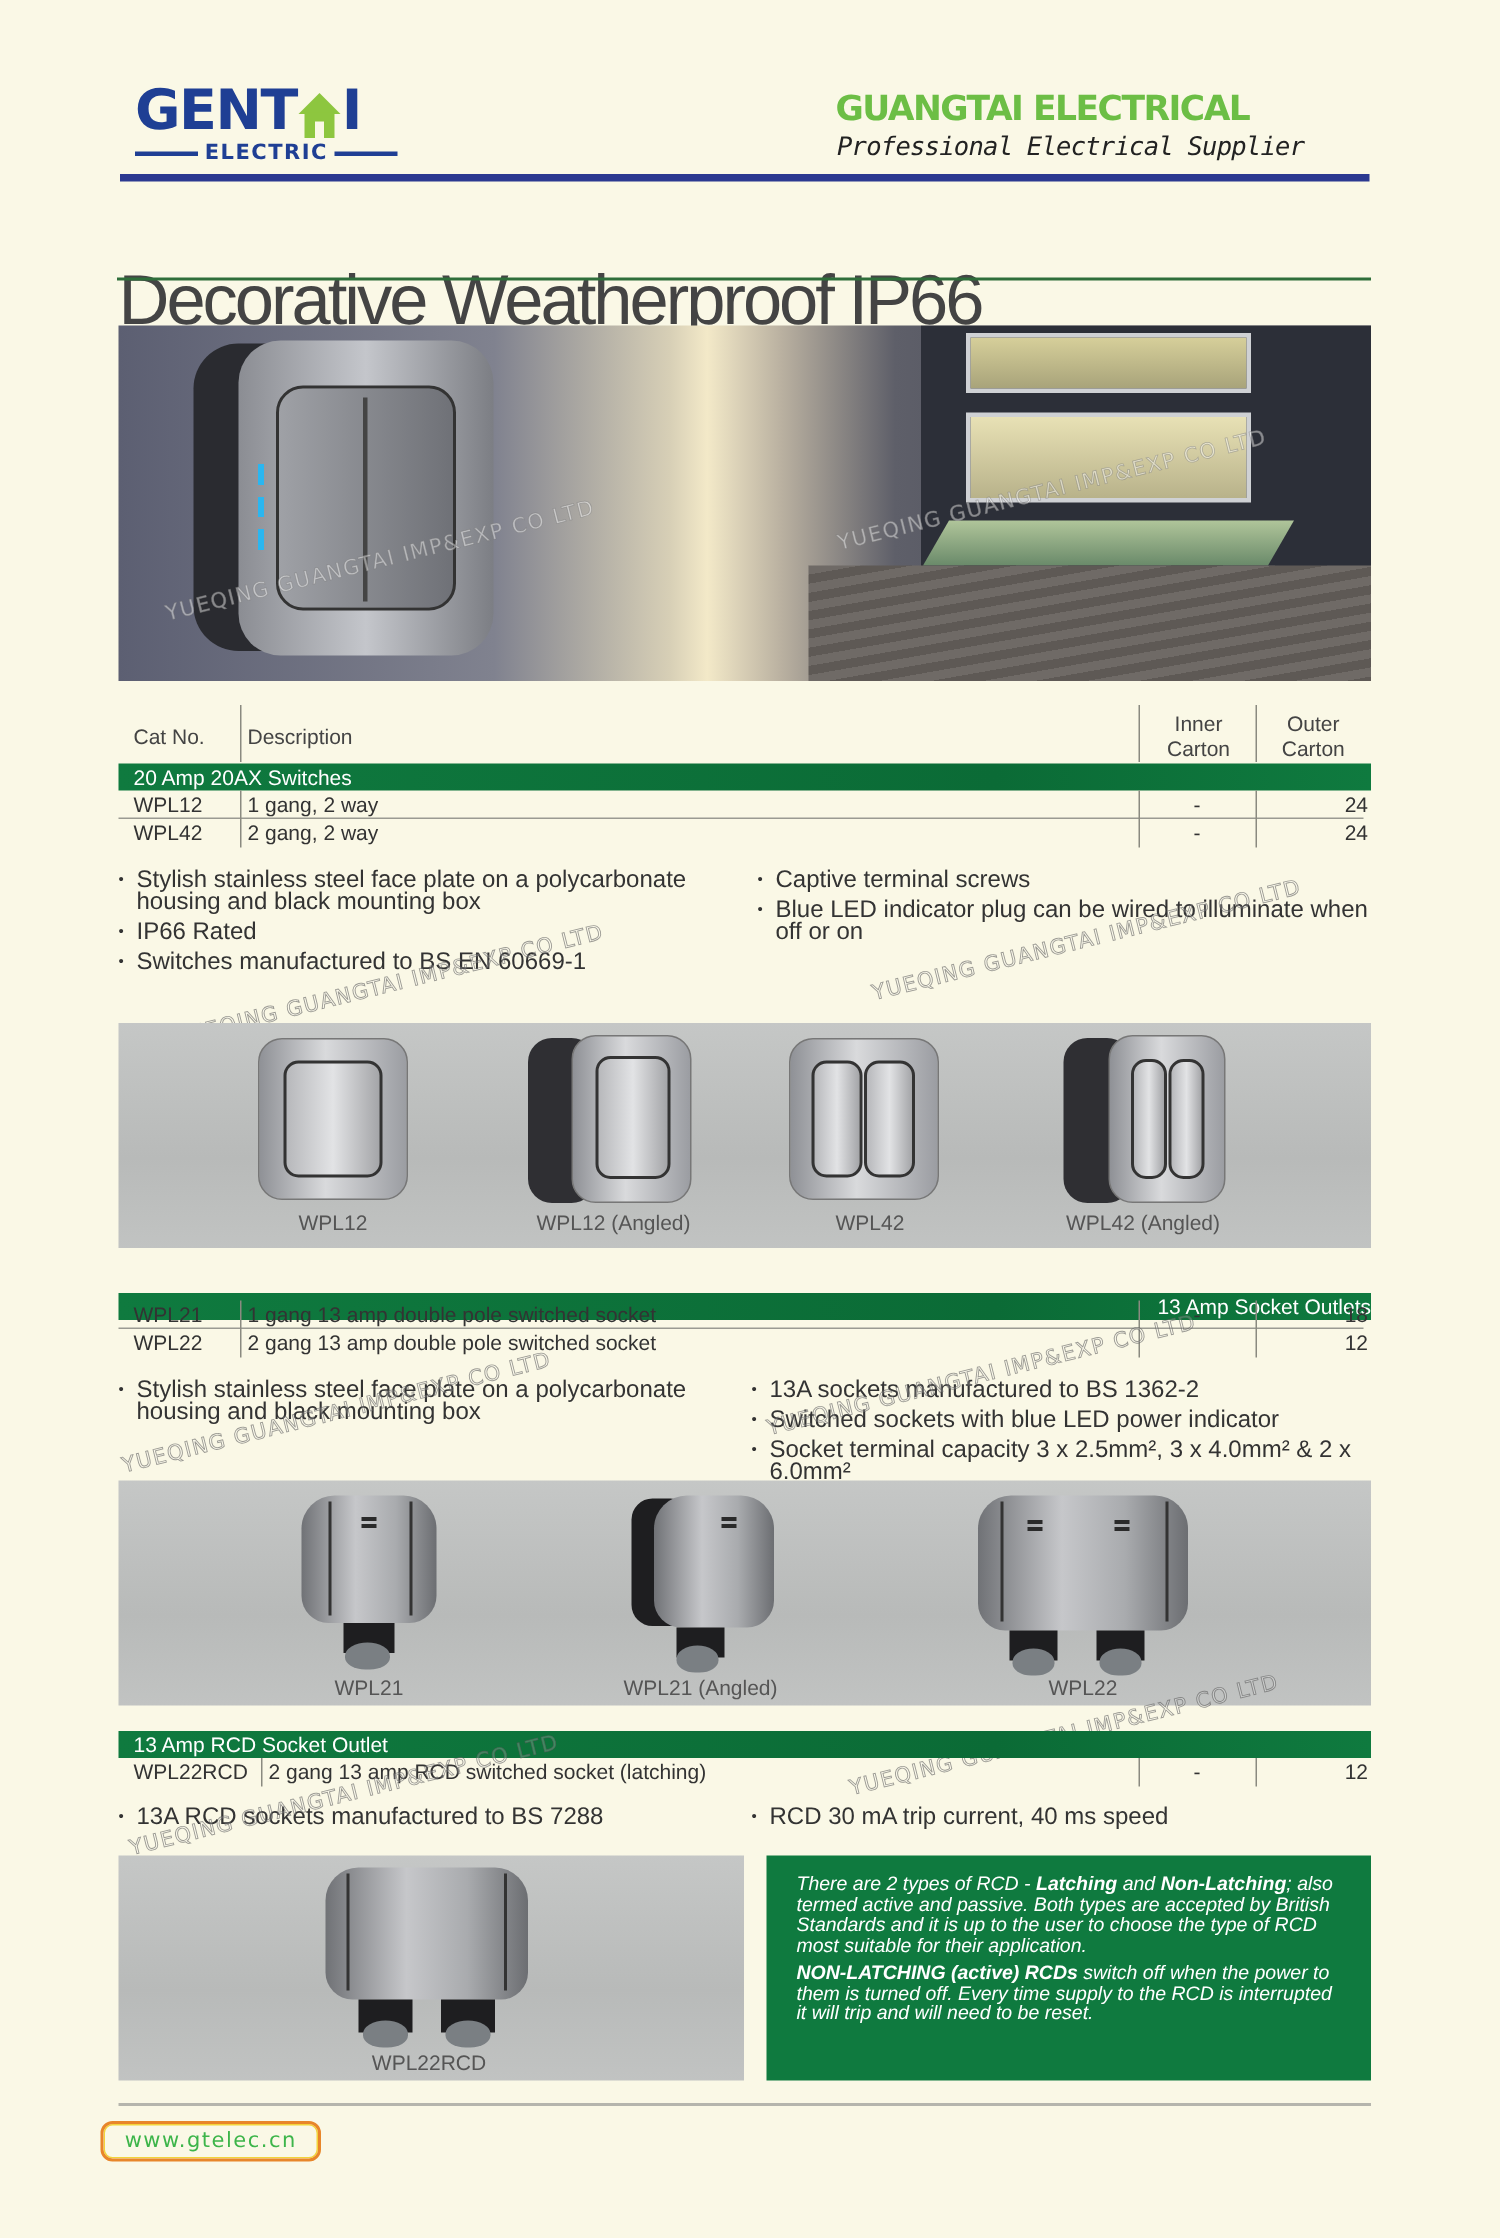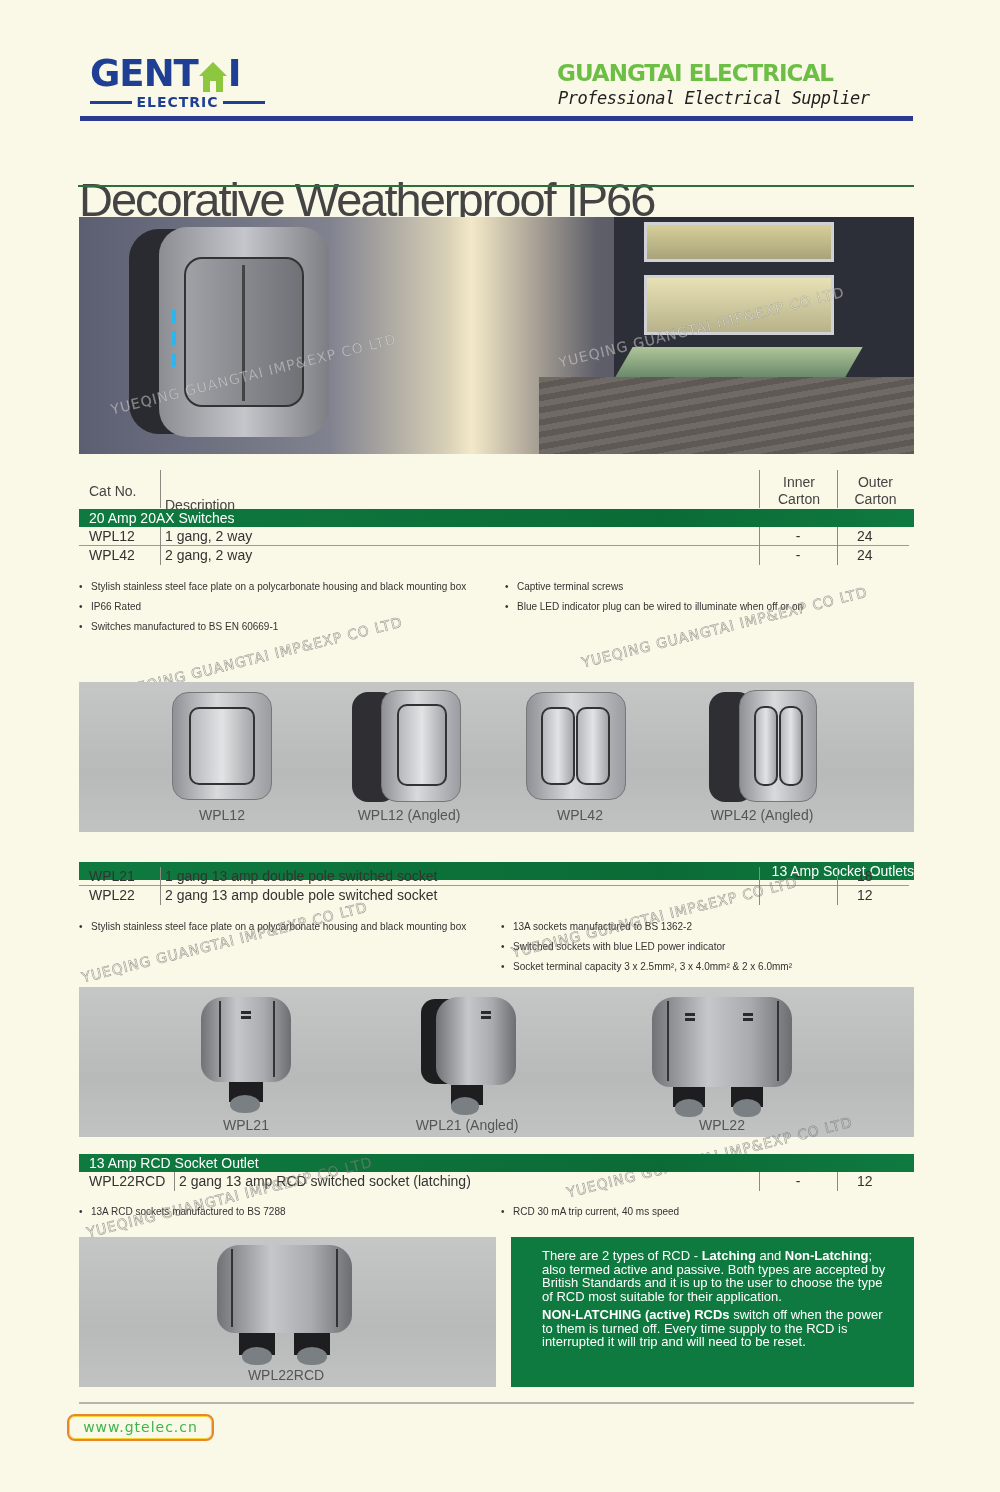--- a/index.html
+++ b/index.html
@@ -34,51 +34,51 @@
   .hero .plate { position: absolute; left: 80px; top: 10px; width: 170px; height: 210px; background: linear-gradient(90deg, #8b8d93, #c4c6cb 50%, #7c7e84); border-radius: 28px; }
   .hero .rocker { position: absolute; left: 105px; top: 40px; width: 120px; height: 150px; background: linear-gradient(90deg, #9fa1a6, #6f7177); border-radius: 18px; border: 2px solid #333; }
   .hero .rocker::after { content: ""; position: absolute; left: 56px; top: 6px; width: 3px; height: 136px; background: #444; }
   .hero .led { position: absolute; left: 93px; top: 92px; width: 4px; height: 60px; background: repeating-linear-gradient(#2bb6f0 0 14px, transparent 14px 22px); }
   .wm { position: absolute; color: rgba(255,255,255,0.45); font-family: "DejaVu Sans", sans-serif; font-size: 14px; letter-spacing: 1px; white-space: nowrap; transform: rotate(-14deg); transform-origin: left top; -webkit-text-stroke: 0.5px rgba(120,120,120,0.5); }
   .wm.dark { color: rgba(255,255,255,0.2); -webkit-text-stroke: 0.6px rgba(90,90,90,0.6); }
 
   
   .thead { left: 80px; top: 470px; width: 835px; height: 38px; font-size: 14px; color: #444; }
   .thead .c1 { position: absolute; left: 9px; top: 13px; }
-  .thead .c2 { position: absolute; left: 85px; top: 27px; text-decoration: underline; }
+  .thead .c2 { position: absolute; left: 85px; top: 13px; }
   .thead .c3 { position: absolute; left: 680px; top: 4px; width: 78px; text-align: center; line-height: 17px; }
   .thead .c4 { position: absolute; left: 758px; top: 4px; width: 75px; text-align: center; line-height: 17px; }
   .vline { position: absolute; width: 1px; background: #8a8a80; }
   .section-bar { position: absolute; left: 79px; width: 835px; height: 18px; background: linear-gradient(90deg, #0f7a3f, #0b6b36 70%, #0f7a3f); color: #fff; font-size: 14px; padding-left: 10px; line-height: 18px; }
   .row { position: absolute; left: 79px; width: 830px; height: 19px; font-size: 14px; color: #333; }
   .row .cat { position: absolute; left: 10px; top: 1px; }
   .row .desc { position: absolute; left: 86px; top: 1px; }
   .row .inner { position: absolute; left: 680px; width: 78px; text-align: center; top: 1px; }
-  .row .outer { position: absolute; left: 758px; width: 75px; text-align: left; top: 1px; padding-left: 20px; }
+  .row .outer { position: absolute; left: 758px; width: 75px; text-align: right; top: 1px; padding-left: 20px; }
   .row.sep { border-bottom: 1px solid #9a9a92; }
 
   
-  .bullets { position: absolute; font-size: 10px; color: #333; line-height: 15px; }
+  .bullets { position: absolute; font-size: 16px; color: #333; line-height: 15px; }
   .bullets li { list-style: none; position: relative; padding-left: 12px; margin-bottom: 5px; }
   .bullets li::before { content: "•"; position: absolute; left: 0; top: 0; font-size: 10px; }
 
   
   .panel { position: absolute; background: linear-gradient(180deg, #c5c7c6, #b8bab9 60%, #c1c3c2); }
   .prod-label { position: absolute; font-size: 14px; color: #555; text-align: center; width: 160px; }
   .sw-box { position: absolute; border-radius: 16px; }
   .sw-plate { position: absolute; background: linear-gradient(90deg, #8f9196, #d9dadc 45%, #9b9da2); border-radius: 16px; border: 1px solid #777; }
   .sw-rocker { position: absolute; background: linear-gradient(90deg, #b7b8bb, #e2e3e5 50%, #a4a5a8); border-radius: 10px; border: 2px solid #333; }
   .sock-body { position: absolute; background: linear-gradient(90deg, #707276, #c6c7ca 40%, #a9abae 70%, #6c6e72); border-radius: 22px 22px 18px 18px; }
   .sock-line { position: absolute; width: 2px; background: #333; }
   .sock-neck { position: absolute; background: #1e1e20; }
   .sock-cap { position: absolute; background: #7a7f83; border-radius: 50% 50% 45% 45%; }
   .sock-ind { position: absolute; width: 10px; height: 9px; background: repeating-linear-gradient(#2a2a2a 0 3px, transparent 3px 5px); }
 
   
-  .infobox { position: absolute; left: 511px; top: 1237px; width: 403px; height: 150px; background: #0f7a3f; color: #fff; font-size: 13px; line-height: 13.5px; padding: 12px 18px 0 31px; }
+  .infobox { position: absolute; left: 511px; top: 1237px; width: 403px; height: 150px; background: #0f7a3f; color: #fff; font-size: 13px; line-height: 13.5px; padding: 12px 18px 0 20px; font-style: italic; }
   .infobox p { margin-bottom: 5px; }
   .infobox b { font-weight: bold; }
 
   .foot-rule { left: 79px; top: 1402px; width: 835px; height: 2px; background: #b5b5ad; }
   .url { left: 67px; top: 1414px; width: 147px; height: 27px; border: 2px solid #e8862a; border-radius: 8px; box-shadow: inset 0 0 0 1px #f2d43a; color: #3db54a; font-family: "DejaVu Sans", sans-serif; font-size: 14px; letter-spacing: 1px; text-align: center; line-height: 23px; }
 </style>
 </head>
 <body>
 
 <div class="abs logo">

